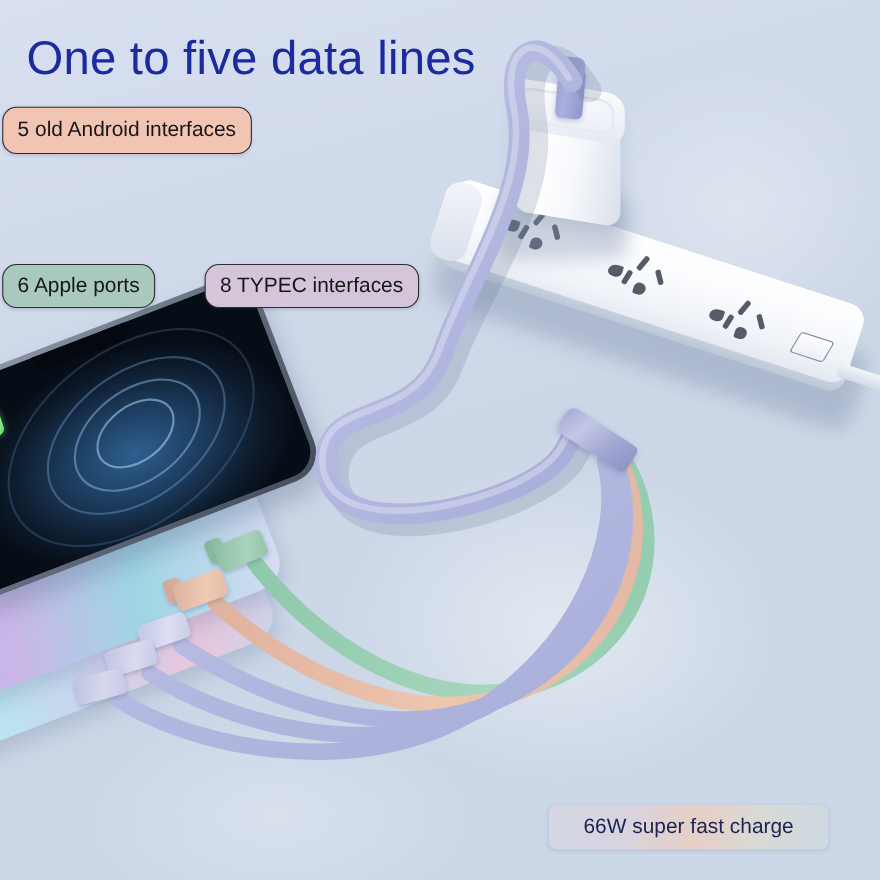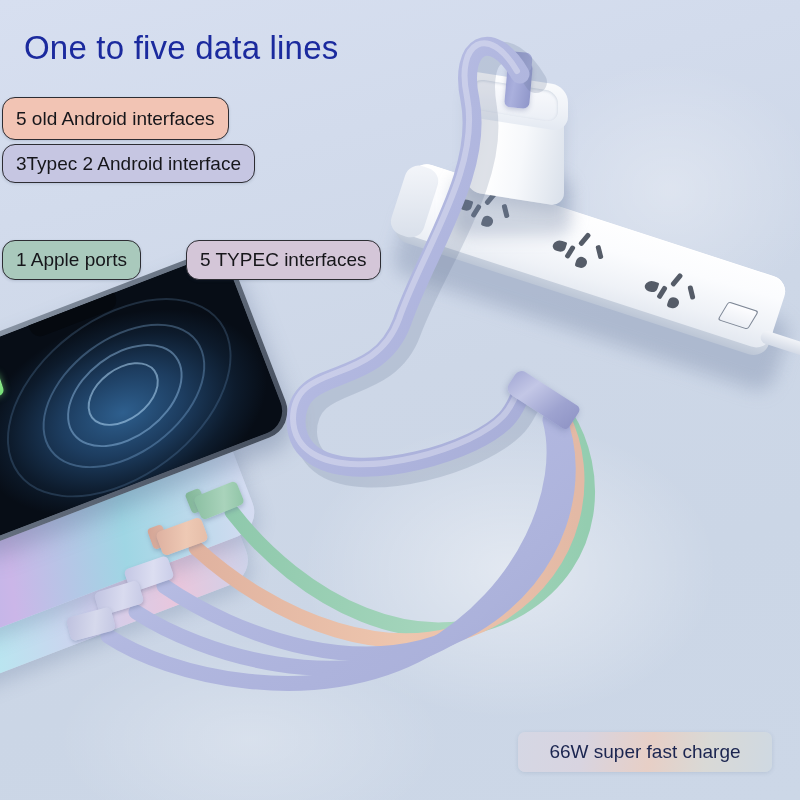--- a/index.html
+++ b/index.html
@@ -27,21 +27,21 @@
   .glow.g2 { left: 520px; top: 60px; width: 300px; height: 260px;
     background: radial-gradient(ellipse at center, rgba(255,255,255,0.30), rgba(255,255,255,0) 70%); }
   .glow.g3 { left: 60px; top: 640px; width: 380px; height: 200px;
     background: radial-gradient(ellipse at center, rgba(255,255,255,0.25), rgba(255,255,255,0) 72%); }
 
   
   #title {
     position: absolute;
     left: 24px;
     top: 29px;
-    font-size: 33px;
+    font-size: 43px;
     letter-spacing: 0.2px;
     color: #1b2a9e;
     white-space: nowrap;
   }
 
   
   .badge {
     position: absolute;
     box-sizing: border-box;
     display: flex;
@@ -56,21 +56,21 @@
   }
   .b1 { left: 2px;   top: 97px;  height: 43px; background: #f2c4b4; }
   .b2 { left: 2px;   top: 144px; height: 39px; background: #c6c6e2; }
   .b3 { left: 2px;   top: 192px; height: 39px; background: #a9c9bc; }
   .b4 { left: 2px;   top: 240px; height: 40px; background: #a9c9bc; }
   .b5 { left: 186px; top: 240px; height: 40px; background: #d4c6d8; }
 
   
   #fast-charge {
     position: absolute;
-    left: 518px;
+    left: 499px;
     top: 732px;
     width: 254px;
     height: 40px;
     box-sizing: border-box;
     display: flex;
     align-items: center;
     justify-content: center;
     border-radius: 7px;
     font-size: 19px;
     color: #1b2550;
@@ -458,19 +458,18 @@
   <div class="conn conn-green"></div>
   <div class="conn conn-peach-tip"></div>
   <div class="conn conn-peach"></div>
   <div class="conn conn-lav1"></div>
   <div class="conn conn-lav2"></div>
   <div class="conn conn-lav3"></div>
 
   <div id="title">One to five data lines</div>
 
   <div class="badge b1">5 old Android interfaces</div>
-  <div class="badge b2">3Typec 2 Android interface</div>
-  <div class="badge b4">1 Apple ports</div>
-  <div class="badge b5">5 TYPEC interfaces</div>
+  <div class="badge b4">6 Apple ports</div>
+  <div class="badge b5">8 TYPEC interfaces</div>
 
   <div id="fast-charge">66W super fast charge</div>
 
 </div>
 
 </body></html>

